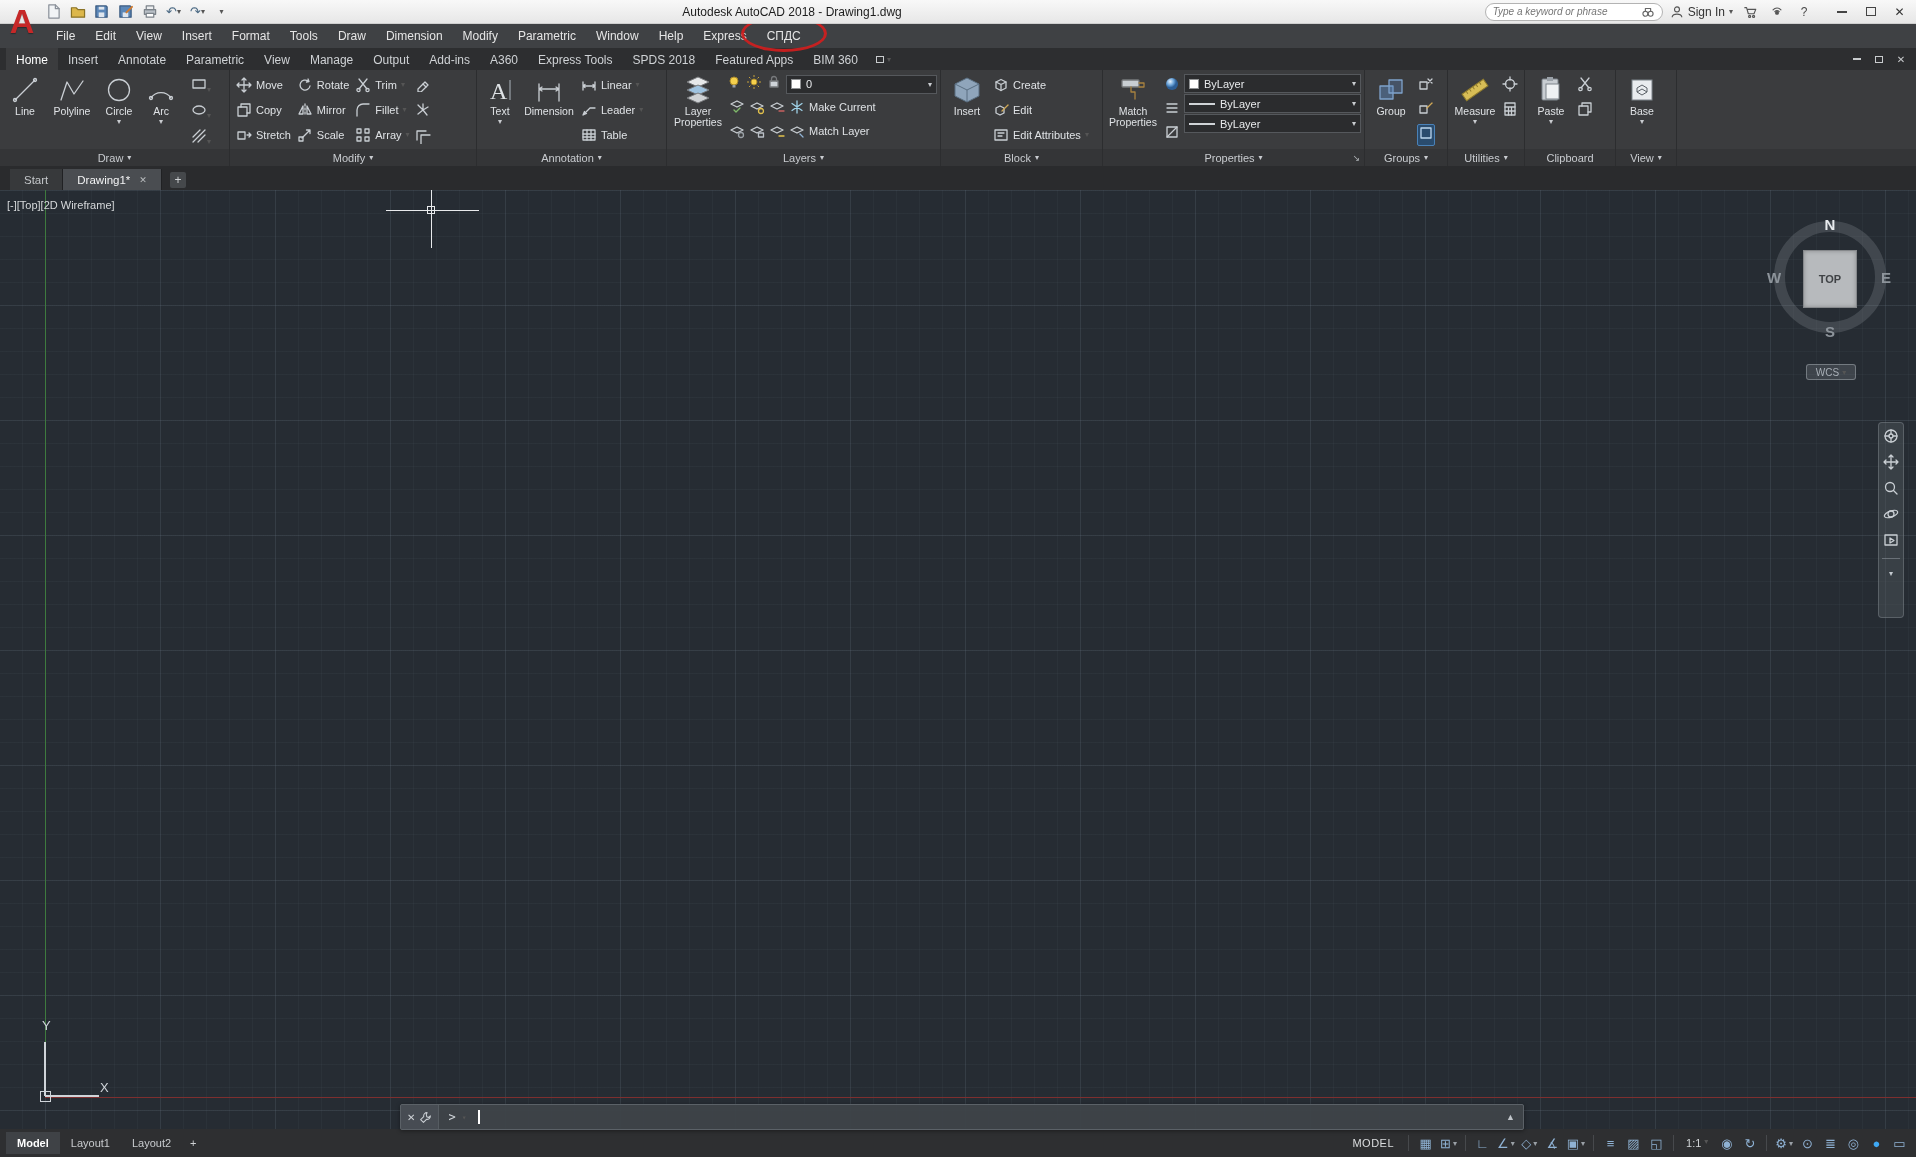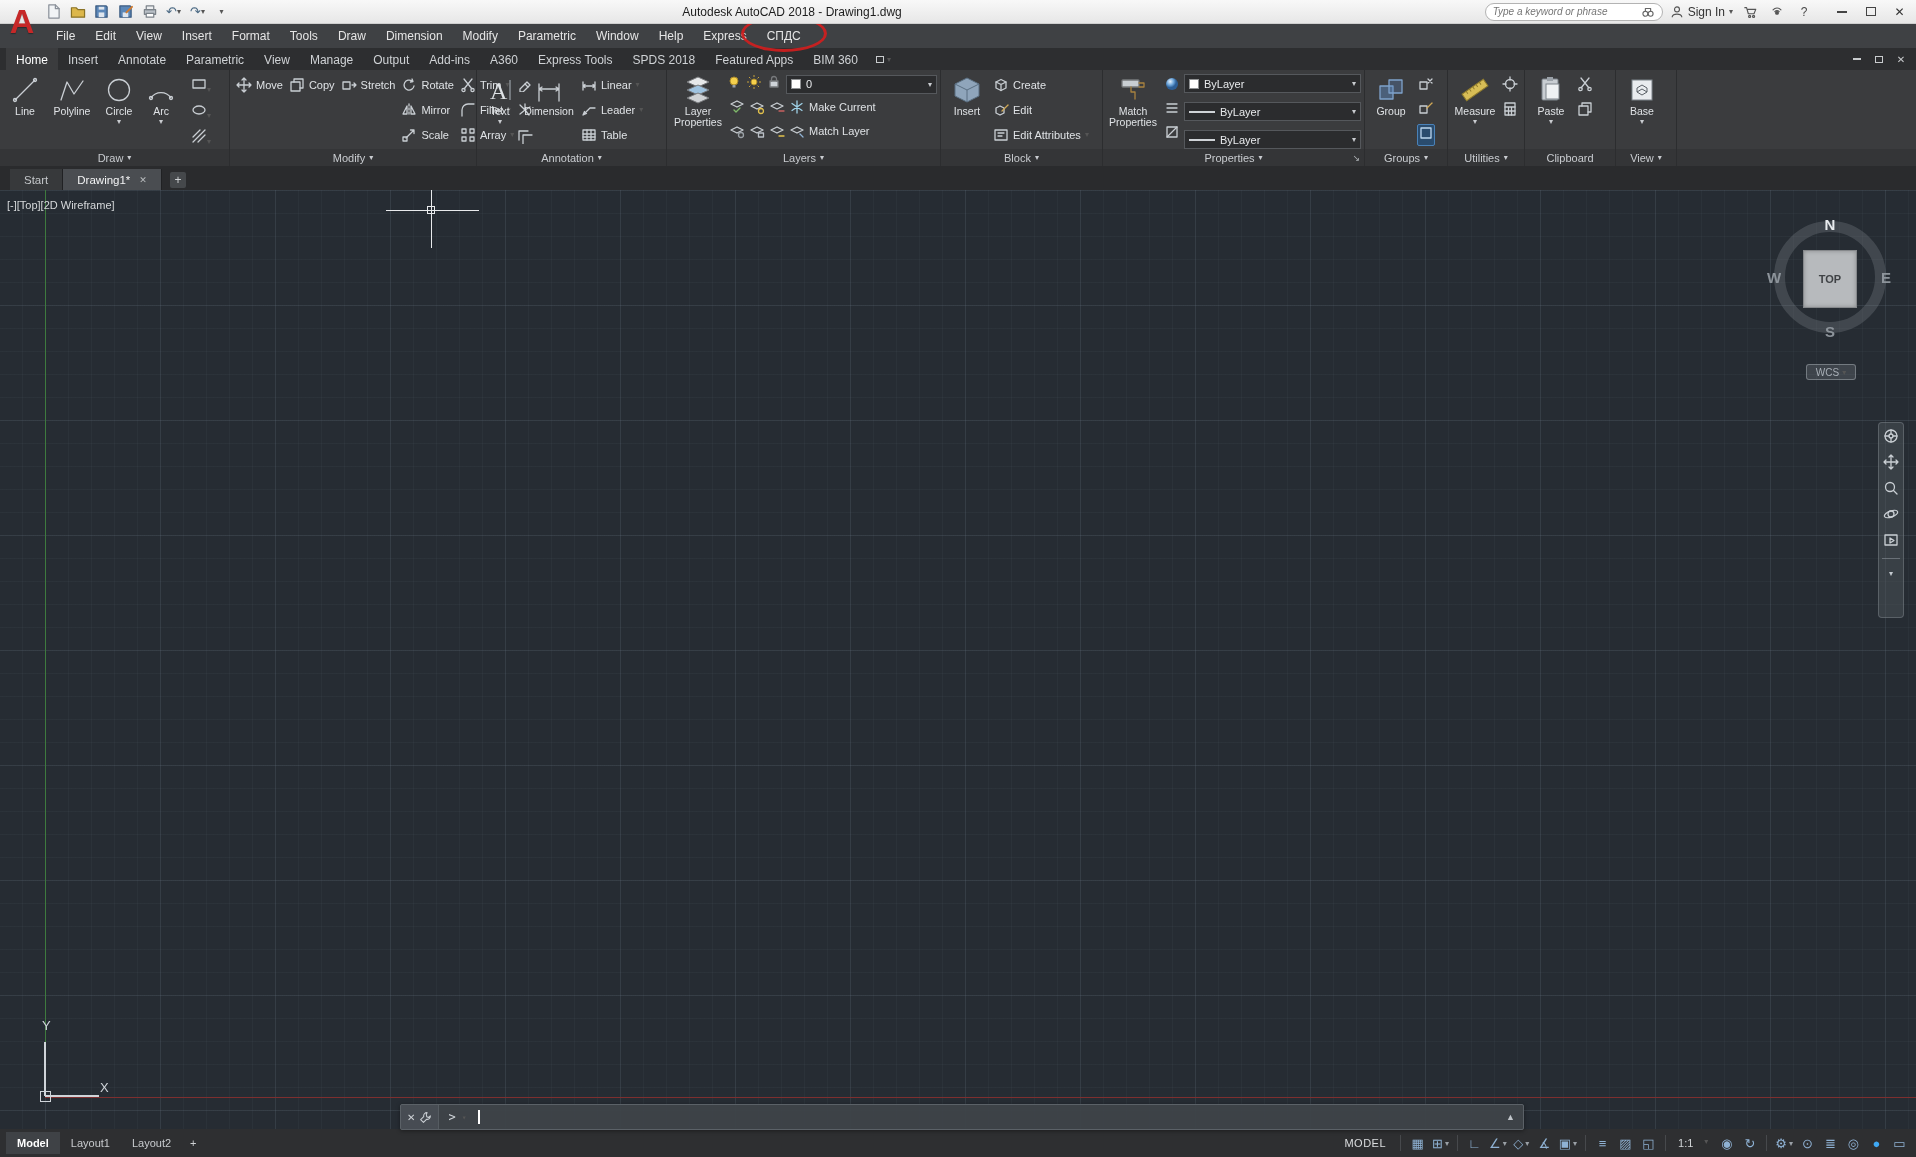--- a/index.html
+++ b/index.html
@@ -142,21 +142,21 @@
     display:flex; align-items:center; font-size:11px; color:#c8cbce; padding:0 6px; z-index:30; }
   .ltab { padding:5px 11px; white-space:nowrap; }
   .ltab.active { background:#3f4246; color:#ffffff; font-weight:bold; }
   .sb-add { padding:4px 8px; color:#cfd2d4; }
   .sb-right { margin-left:auto; display:flex; align-items:center; gap:2px; }
   .sb-label { padding:0 8px; letter-spacing:.5px; color:#dcdee0; }
   .sb-ic { min-width:21px; height:20px; display:flex; align-items:center; justify-content:center;
     color:#8fb2d4; font-size:13px; gap:2px; padding:0 2px; }
   .sb-ic .mini-caret { color:#9aa0a6; }
   .sb-sep { width:1px; height:16px; background:#47494c; margin:0 4px; }
-  .sb-scale { display:flex; align-items:flex-start; gap:11px; padding:0 6px; color:#d2d5d8; }
+  .sb-scale { display:flex; align-items:flex-start; gap:3px; padding:0 6px; color:#d2d5d8; }
 </style>
 </head>
 <body>
 
 <div class="app">
 
   <div class="titlebar">
     <div class="logo">A</div>
     <div class="qat">
       <span class="ic">
@@ -344,21 +344,21 @@
         </div>
       </div>
       <div class="panel-footer">
         <span>Draw</span>
         <span class="caret">▾</span>
       </div>
     </div>
 
     <div class="panel" style="width:247px">
       <div class="panel-body">
-        <div style="display:flex;flex-direction:row">
+        <div style="display:flex;flex-direction:column">
           <div class="srow">
               <svg class="sico icsvg" viewBox="0 0 16 16">
                 <path d="M8 1v14M1 8h14M8 1l-2 2M8 1l2 2M8 15l-2-2M8 15l2-2M1 8l2-2M1 8l2 2M15 8l-2-2M15 8l-2 2"></path>
               </svg>
               <span>Move</span>
             </div>
           <div class="srow">
               <svg class="sico icsvg" viewBox="0 0 16 16">
                 <rect x="2" y="5" width="9" height="9"></rect>
                 <path d="M5 5V2h9v9h-3"></path>
@@ -624,21 +624,21 @@
                 <circle cx="8" cy="8" r="6" fill="url(#sph)"></circle>
               </svg></span>
           <span><svg class="sico icsvg" viewBox="0 0 16 16">
                 <path d="M3 4h10M3 8h10M3 12h10"></path>
               </svg></span>
           <span><svg class="sico icsvg" viewBox="0 0 16 16">
                 <rect x="3" y="3" width="10" height="10"></rect>
                 <path d="M3 13L13 3"></path>
               </svg></span>
         </div>
-        <div style="display:flex;flex-direction:column;flex:1;gap:9px;padding-top:2px">
+        <div style="display:flex;flex-direction:column;flex:1;gap:1px;padding-top:2px">
           <div class="ddl">
             <span class="swatch"></span>
             <span>ByLayer</span>
             <span class="caret">▾</span>
           </div>
           <div class="ddl">
             <span class="lsample"></span>
             <span>ByLayer</span>
             <span class="caret">▾</span>
           </div>

